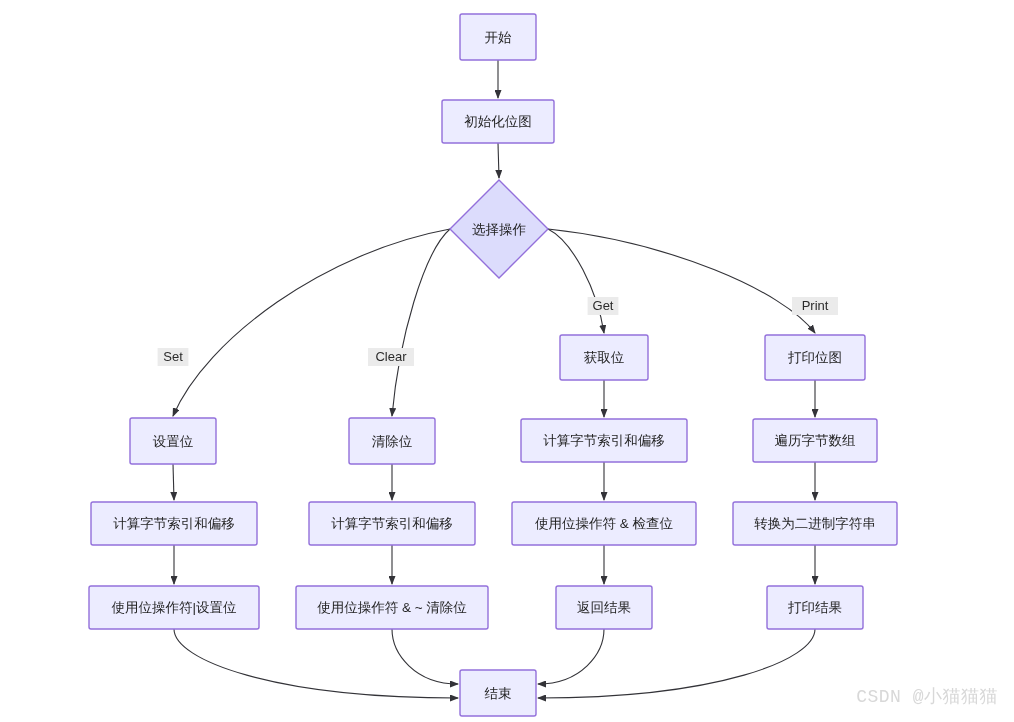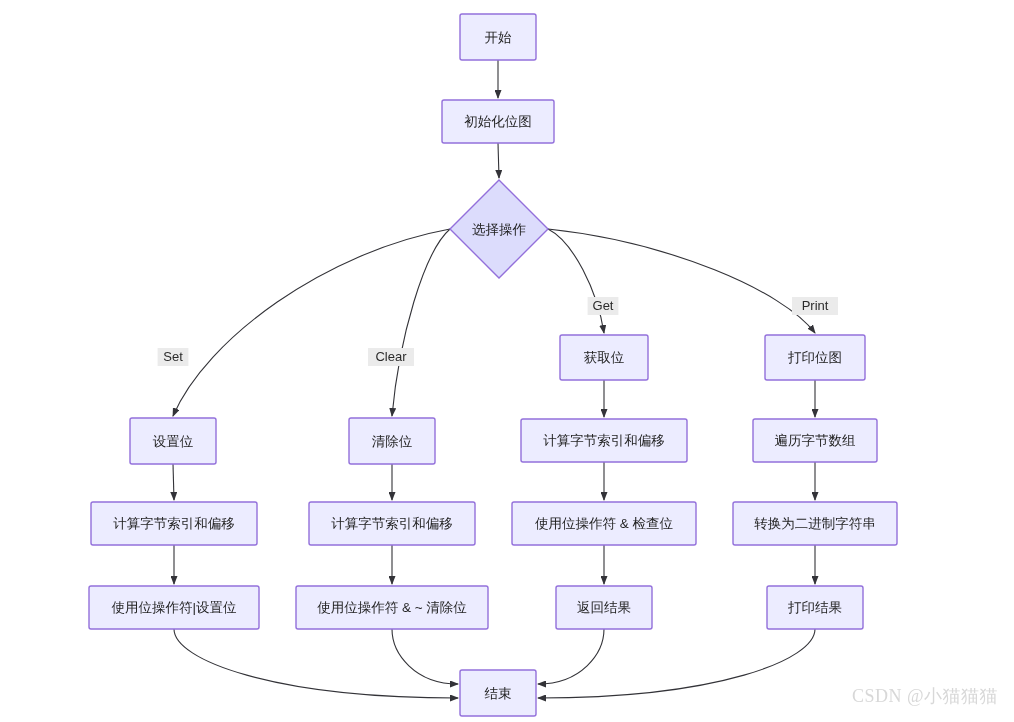--- a/index.html
+++ b/index.html
@@ -56,21 +56,21 @@
     font-family: "Liberation Sans", "DejaVu Sans", sans-serif;
     font-size: 13px;
     fill: #2b2b2b;
     text-anchor: middle;
     dominant-baseline: middle;
   }
   .watermark {
     position: absolute;
     right: 16px;
     bottom: 14px;
-    font-family: Liberation Serif, serif;
+    font-family: Liberation Mono, monospace;
     font-size: 18px;
     color: #d8d8d8;
     letter-spacing: 0.5px;
     user-select: none;
   }
 </style>
 </head>
 <body>
 
 <div id="canvas">

